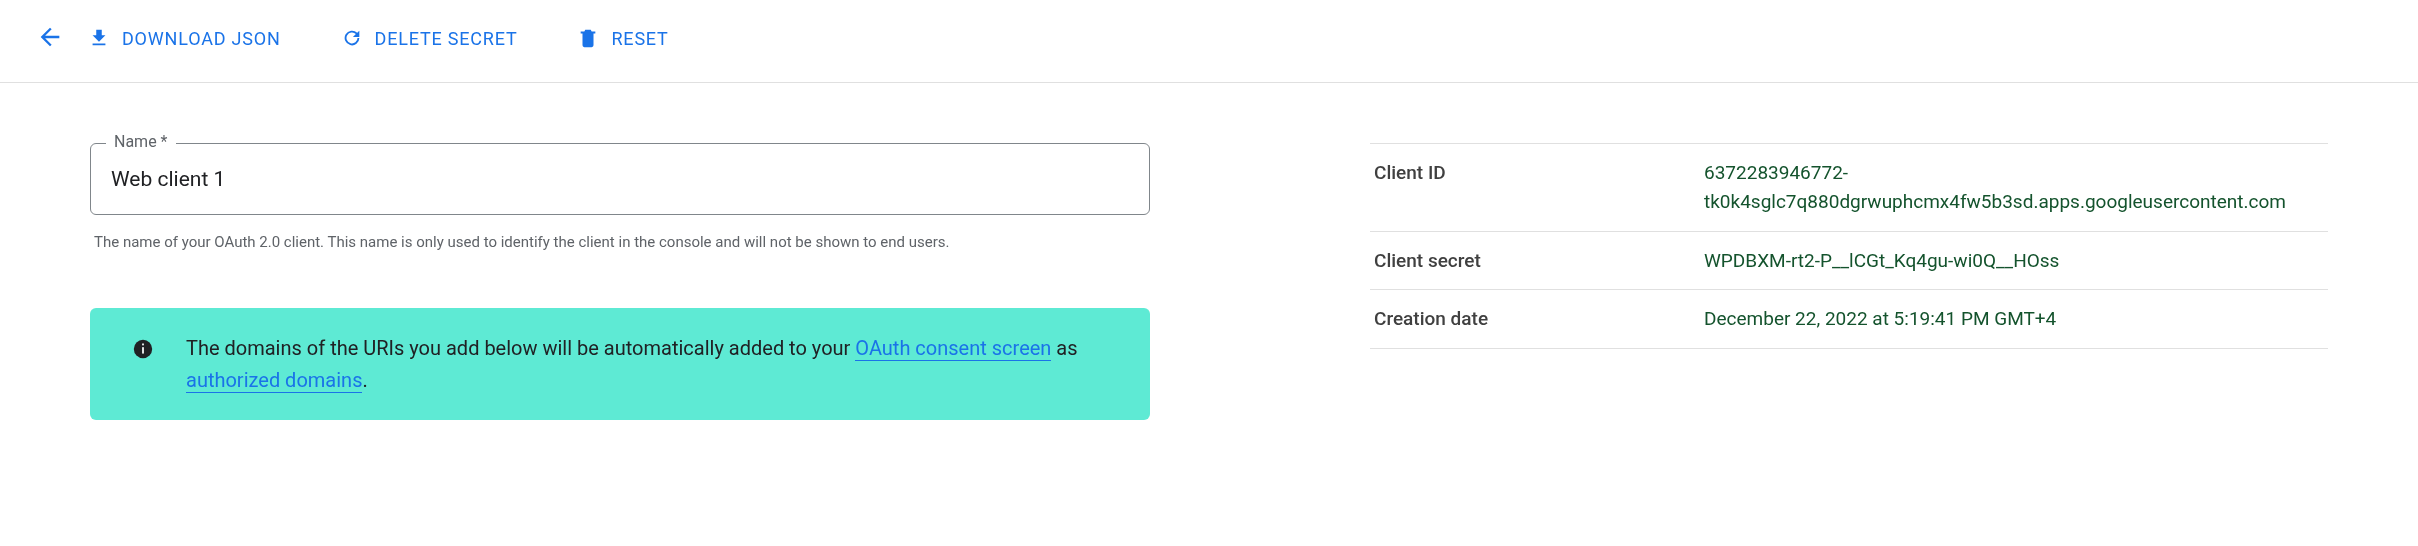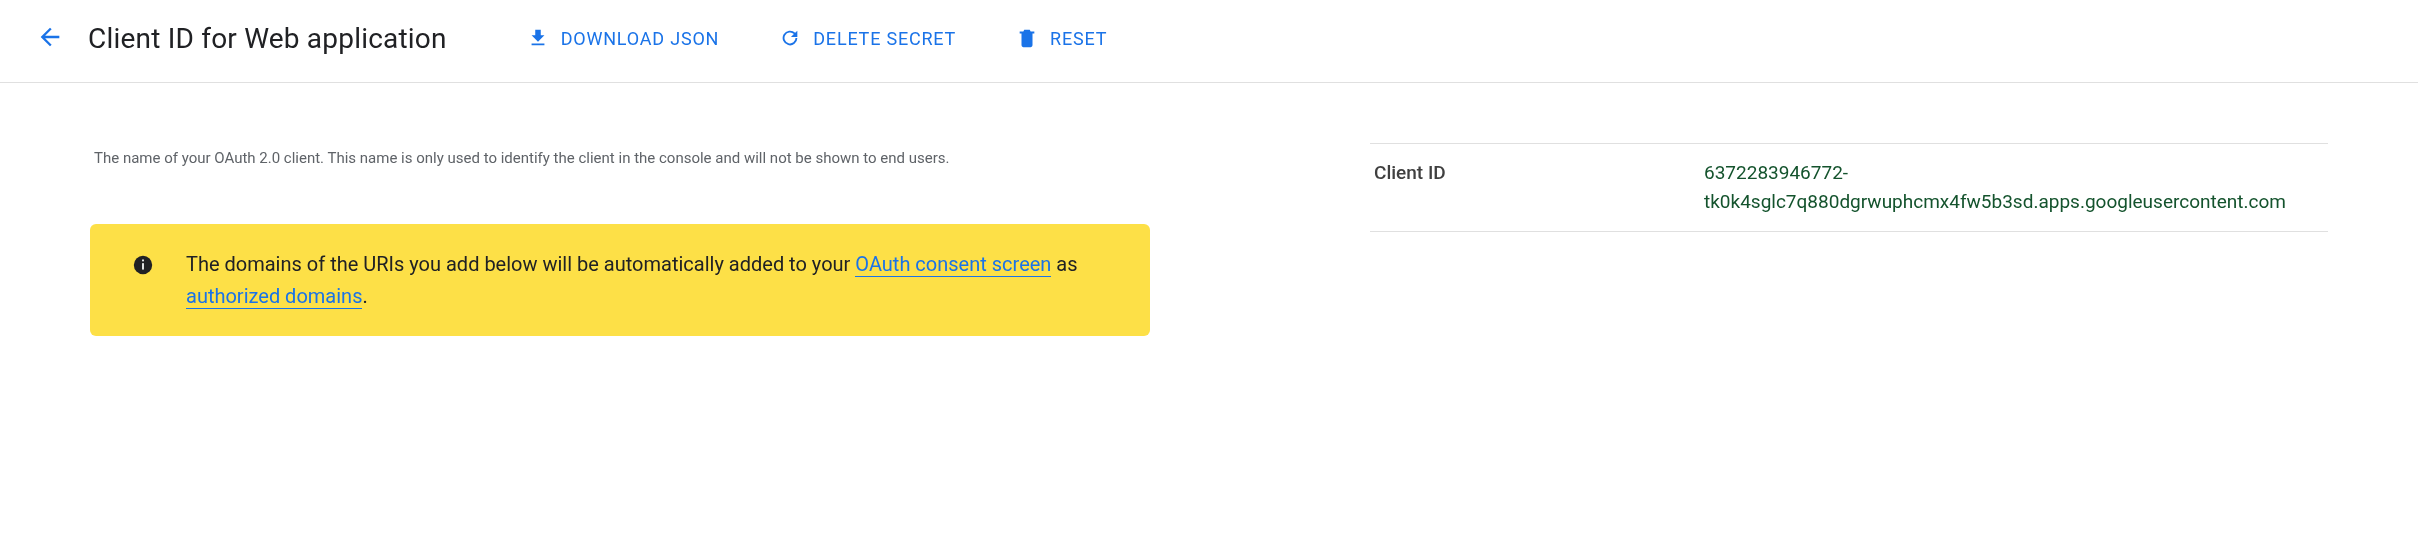--- a/index.html
+++ b/index.html
@@ -78,21 +78,21 @@
   .helper-text {
     font-size: 15px;
     line-height: 1.55;
     color: #5f6368;
     padding: 4px 4px 0 4px;
     max-width: 980px;
   }
   .info-box {
     display: flex;
     align-items: flex-start;
-    background: #fde047;
+    background: #5eead4;
     border-radius: 6px;
     padding: 24px 28px;
     margin-top: 54px;
     max-width: 1060px;
   }
   .info-icon-wrap {
     width: 50px;
     display: flex;
     justify-content: center;
     padding-top: 6px;
@@ -135,21 +135,20 @@
 
 <div class="page">
   <div class="header">
     <span class="back-btn">
       <span>
         <svg width="28" height="28" viewBox="0 0 24 24" fill="#1a73e8">
             <path d="M20 11H7.83l5.59-5.59L12 4l-8 8 8 8 1.41-1.41L7.83 13H20v-2z"></path>
           </svg>
       </span>
     </span>
-    <span class="page-title">Client ID for Web application</span>
 
     <span class="action-btn">
       <span class="icon">
         <svg width="22" height="22" viewBox="0 0 24 24" fill="#1a73e8">
             <path d="M19 9h-4V3H9v6H5l7 7 7-7zM5 18v2h14v-2H5z"></path>
           </svg>
       </span>
       <span>DOWNLOAD JSON</span>
     </span>
 
@@ -167,20 +166,24 @@
         <svg width="22" height="22" viewBox="0 0 24 24" fill="#1a73e8">
             <path d="M6 7h12v13a2 2 0 0 1-2 2H8a2 2 0 0 1-2-2V7zm3-4h6l1 2h4v2H4V5h4l1-2z"></path>
           </svg>
       </span>
       <span>RESET</span>
     </span>
   </div>
 
   <div class="content">
     <div class="left-col">
+      <div class="field-wrap">
+        <span class="field-label">Name *</span>
+        <input class="text-input" type="text" value="Web client 1" style="">
+      </div>
       <div class="helper-text">The name of your OAuth 2.0 client. This name is only used to identify the client in the console and will not be shown to end users.</div>
 
       <div class="info-box">
         <div class="info-icon-wrap">
           <span>
             <svg width="22" height="22" viewBox="0 0 24 24" fill="#202124">
                 <circle cx="12" cy="12" r="10"></circle>
                 <rect x="11" y="10" width="2" height="7" fill="#f1f3f4"></rect>
                 <rect x="11" y="6" width="2" height="2" fill="#f1f3f4"></rect>
               </svg>
@@ -192,17 +195,25 @@
       </div>
     </div>
 
     <div class="right-col">
       <table class="cred-table">
         <tbody>
             <tr>
           <td class="cred-label">Client ID</td>
           <td class="cred-value">6372283946772-tk0k4sglc7q880dgrwuphcmx4fw5b3sd.apps.googleusercontent.com</td>
         </tr>
+        <tr>
+          <td class="cred-label">Client secret</td>
+          <td class="cred-value">WPDBXM-rt2-P__lCGt_Kq4gu-wi0Q__HOss</td>
+        </tr>
+        <tr>
+          <td class="cred-label">Creation date</td>
+          <td class="cred-value">December 22, 2022 at 5:19:41 PM GMT+4</td>
+        </tr>
       </tbody>
         </table>
     </div>
   </div>
 </div>
 
 </body></html>

